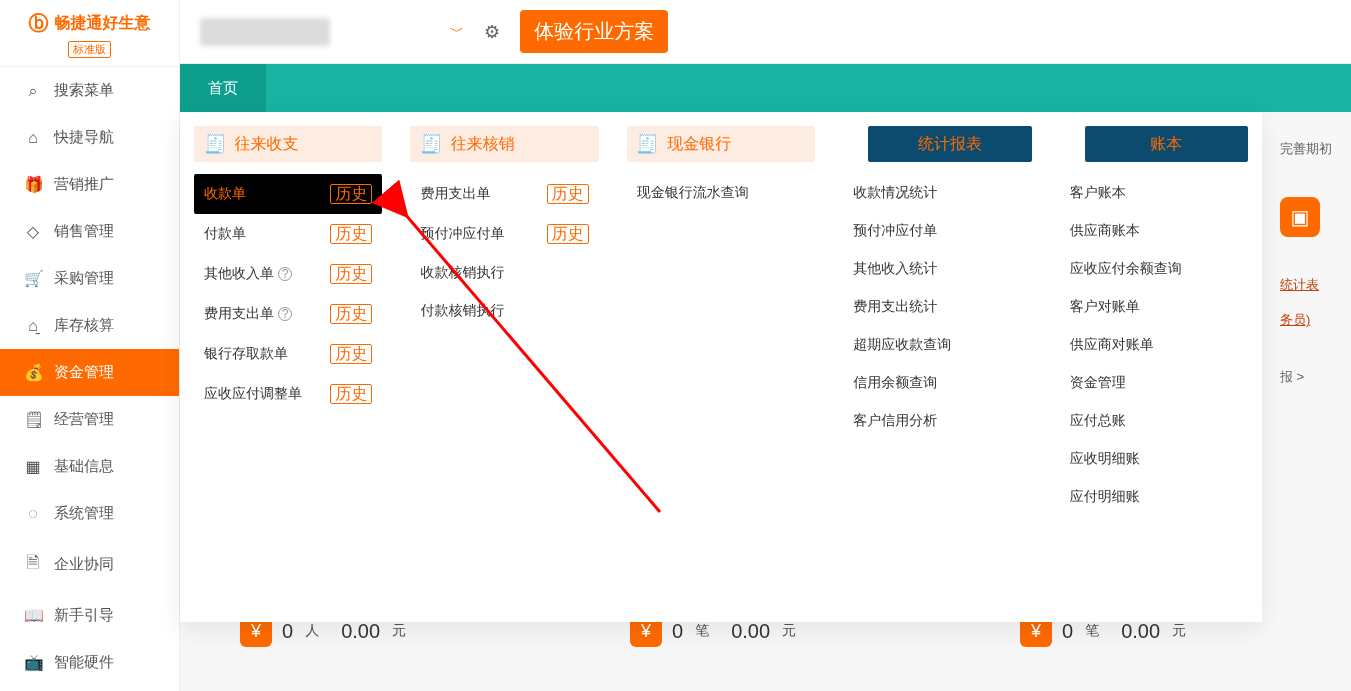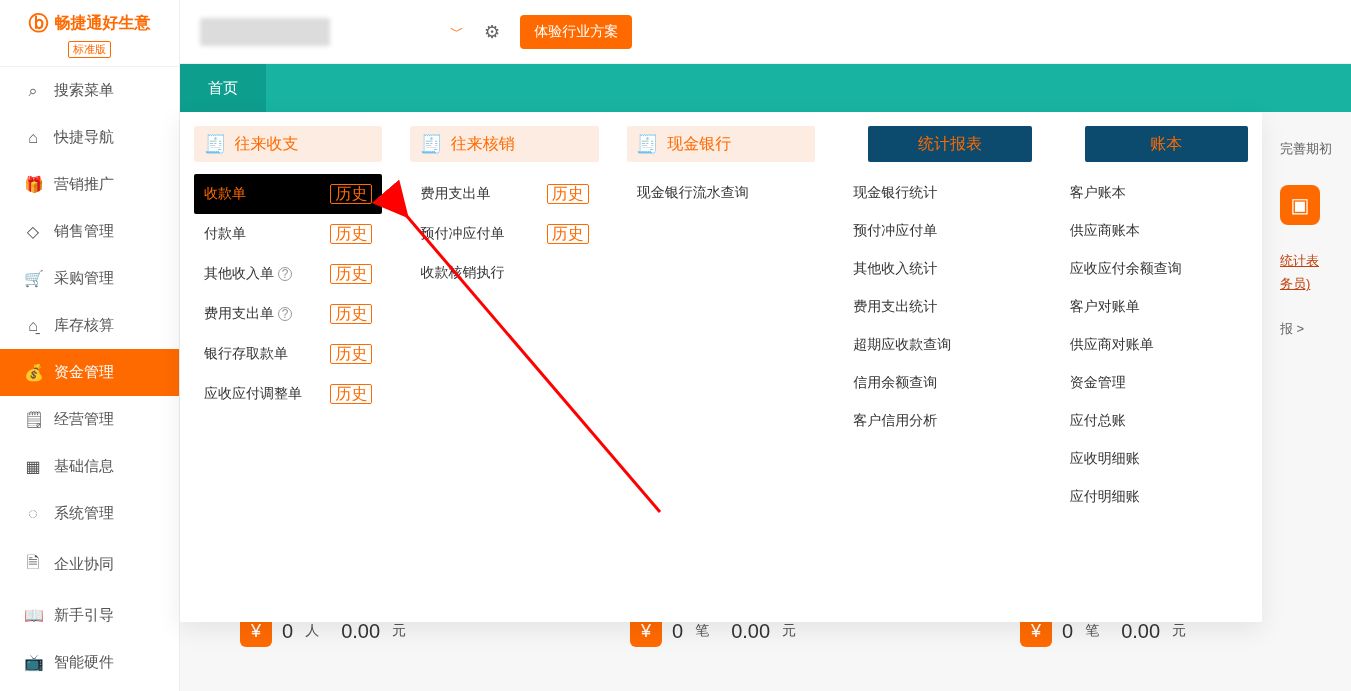--- a/index.html
+++ b/index.html
@@ -14,21 +14,21 @@
   .nav-list { flex:1; overflow:auto;}
   .nav-item { display:flex; align-items:center; gap:12px; padding:14px 24px; color:#555; cursor:pointer; font-size:15px;}
   .nav-item .icon { width:18px; text-align:center; color:#555; font-size:16px;}
   .nav-item.active { background:#ff6a00; color:#fff;}
   .nav-item.active .icon { color:#fff;}
   .main { flex:1; display:flex; flex-direction:column; position:relative; min-width:0;}
   .topbar { height:64px; background:#fff; display:flex; align-items:center; padding:0 20px; position:relative; border-bottom:1px solid #eee;}
   .gray-block { width:130px; height:28px; background:#dcdcdc; filter:blur(2px); border-radius:2px;}
   .chev { color:#ff6a00; font-size:14px; margin:0 20px 0 120px;}
   .gear { color:#666; font-size:18px; margin-right:20px; cursor:pointer;}
-  .primary-btn { background:#ff6a00; color:#fff; border:none; border-radius:4px; padding:8px 14px; font-size:14px; cursor:pointer;}
+  .primary-btn { background:#ff6a00; color:#fff; border:none; border-radius:4px; padding:8px 14px; font-size:20px; cursor:pointer;}
   .topbar-right { margin-left:auto; width:70px; height:34px; position:relative;}
   .tab-strip { height:48px; background:#18b3a1; display:flex; align-items:stretch; padding-left:0;}
   .tab { padding:0 28px; display:flex; align-items:center; color:#fff; font-size:15px; background:#0e9e8e;}
   .content { flex:1; background:#f7f7f7; position:relative; overflow:hidden;}
   
   .summary-card { position:absolute; display:flex; align-items:center; gap:10px; color:#333;}
   .summary-card .sq { width:32px; height:32px; background:#ff6a00; border-radius:6px; display:flex; align-items:center; justify-content:center; color:#fff; font-size:18px;}
   .summary-card .big { font-size:20px; font-weight:400;}
   .summary-card .unit { font-size:14px; color:#555; margin-left:2px;}
   
@@ -36,21 +36,21 @@
   .mega-col { flex:1; padding:14px 14px 10px 14px; display:flex; flex-direction:column;}
   .col-header { height:36px; border-radius:2px; display:flex; align-items:center; gap:8px; padding:0 10px; margin-bottom:12px; font-size:16px; font-weight:500;}
   .col-header.orange-text { color:#ff6a00; background:#fdece1;}
   .col-header.plain { background:#0c4a6e; color:#ff6a00; justify-content:center;margin-left:25px;}
   .col-header .hicon { font-size:18px; color:#ff6a00;}
   .row { display:flex; align-items:center; justify-content:space-between; padding:10px 10px; font-size:14px; color:#333; cursor:pointer; border-radius:2px;}
   .row.active { background:#000000; color:#ff6a00;}
   .row .tag { border:1px solid #ff6a00; color:#ff6a00; font-size:16px; padding:0 4px; border-radius:2px; line-height:18px;}
   .row .q { font-size:12px; border:1px solid #999; color:#999; border-radius:50%; width:14px; height:14px; line-height:12px; display:inline-flex; align-items:center; justify-content:center; margin-left:4px;}
   
-  .right-rail { position:absolute; right:0; top:140px; width:75px; display:flex; flex-direction:column; gap:27px; align-items:flex-start; padding-left:4px; z-index:5;}
+  .right-rail { position:absolute; right:0; top:140px; width:75px; display:flex; flex-direction:column; gap:39px; align-items:flex-start; padding-left:4px; z-index:5;}
   .right-rail .r-item { font-size:13px; color:#666; white-space:nowrap; }
   .right-rail .r-item.orange { color:#c2410c;text-decoration:underline;}
   .orange-cube { width:40px; height:40px; background:#ff6a00; border-radius:8px; display:flex; align-items:center; justify-content:center; color:#fff; font-size:20px; margin-left:0;}
   
   .arrow-svg { position:absolute; left:180px; top:112px; width:1082px; height:510px; pointer-events:none; z-index:20;}
 </style>
 </head>
 <body>
 
 <div class="root">
@@ -204,36 +204,39 @@
           <span>费用支出单</span>
           <span class="tag">历史</span>
         </div>
         <div class="row">
           <span>预付冲应付单</span>
           <span class="tag">历史</span>
         </div>
         <div class="row">
           <span>收款核销执行</span>
         </div>
+        <div class="row">
+          <span>付款核销执行</span>
+        </div>
       </div>
       <div class="mega-col">
         <div class="col-header orange-text">
           <span class="hicon">🧾</span>
           <span>现金银行</span>
         </div>
         <div class="row">
           <span>现金银行流水查询</span>
         </div>
       </div>
       <div class="mega-col">
         <div class="col-header plain">
           <span>统计报表</span>
         </div>
         <div class="row">
-          <span>现金银行统计</span>
+          <span>收款情况统计</span>
         </div>
         <div class="row">
           <span>预付冲应付单</span>
         </div>
         <div class="row">
           <span>其他收入统计</span>
         </div>
         <div class="row">
           <span>费用支出统计</span>
         </div>

